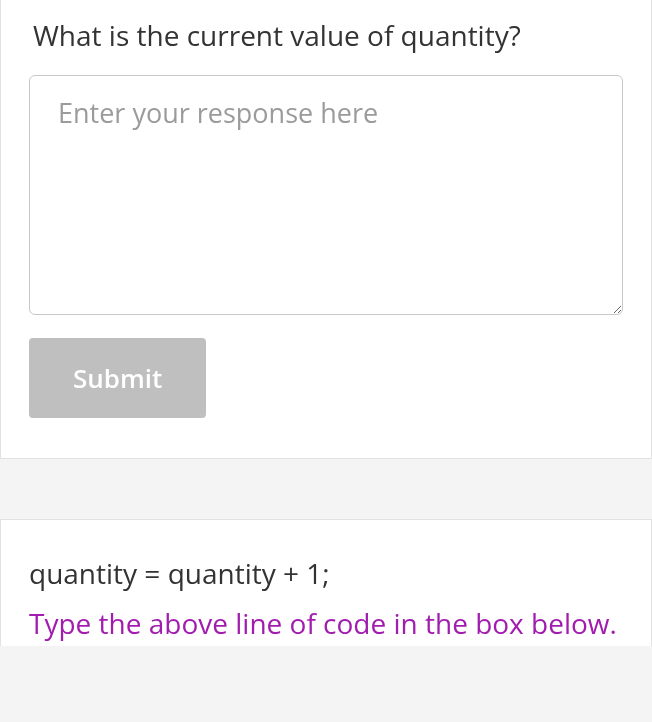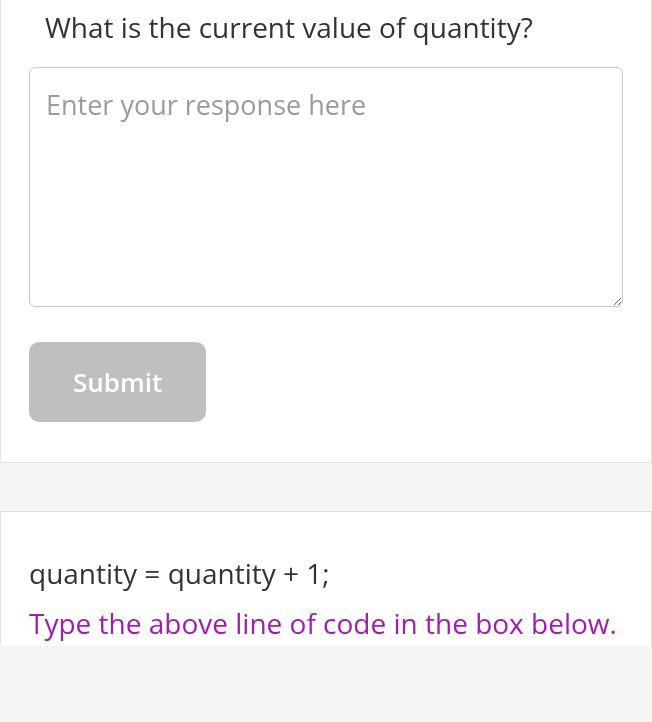--- a/index.html
+++ b/index.html
@@ -14,61 +14,61 @@
     color: #333;
   }
   .card {
     background: #ffffff;
     border: 1px solid #e2e2e2;
     border-top: none;
     padding: 0 28px 40px 28px;
     margin: 0;
   }
   .card.second {
-    margin-top: 48px;
-    padding-top: 40px;
+    margin-top: 60px;
+    padding-top: 32px;
     padding-bottom: 0;
     border-top: 1px solid #e2e2e2;
     border-bottom: none;
   }
   .question {
     font-size: 28px;
     font-weight: 400;
     color: #333;
     line-height: 1.4;
-    margin: 0 0 20px 16px;
-    padding-top: 8px;
+    margin: 0 0 20px 4px;
+    padding-top: 16px;
   }
   .response-area {
     width: 100%;
     height: 240px;
     border: 1px solid #c8c8c8;
     border-radius: 6px;
     font-family: inherit;
     font-size: 27px;
     font-weight: 400;
     color: #333;
-    padding: 18px 16px;
+    padding: 18px 28px;
     resize: both;
     outline: none;
   }
   .response-area::placeholder {
     color: #9b9b9b;
   }
   .submit-btn {
-    margin-top: 30px;
+    margin-top: 18px;
     background: #bfbfbf;
     color: #ffffff;
     border: none;
     font-size: 26px;
     font-weight: 600;
     padding: 22px 44px;
     cursor: pointer;
     font-family: inherit;
-    border-radius: 10px;
+    border-radius: 4px;
   }
   .code-line {
     font-size: 28px;
     font-weight: 400;
     color: #333;
     margin: 0 0 8px 0;
     line-height: 1.5;
   }
   .instruction {
     font-size: 28px;

